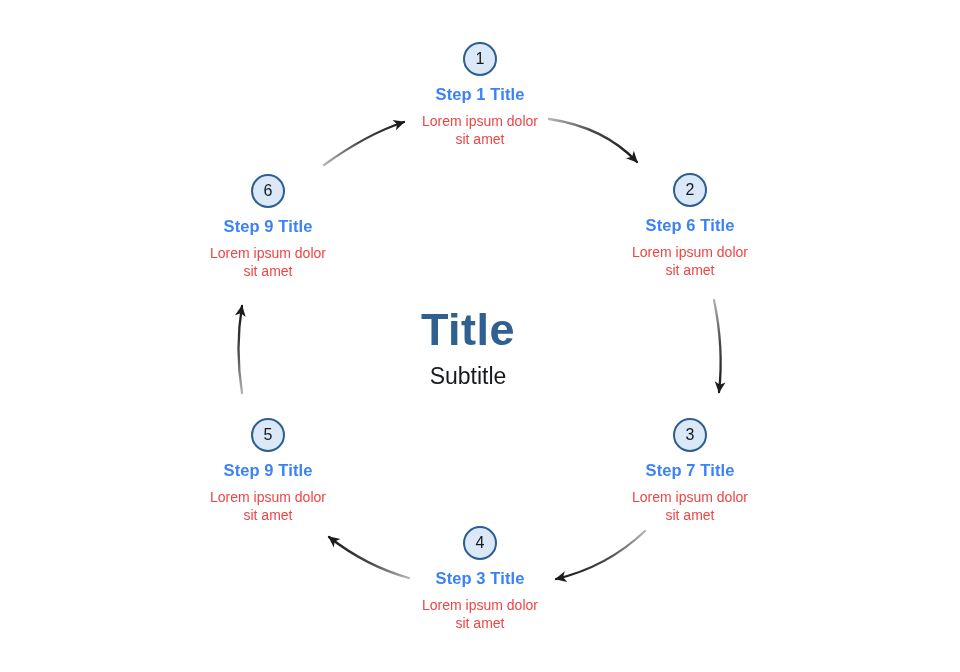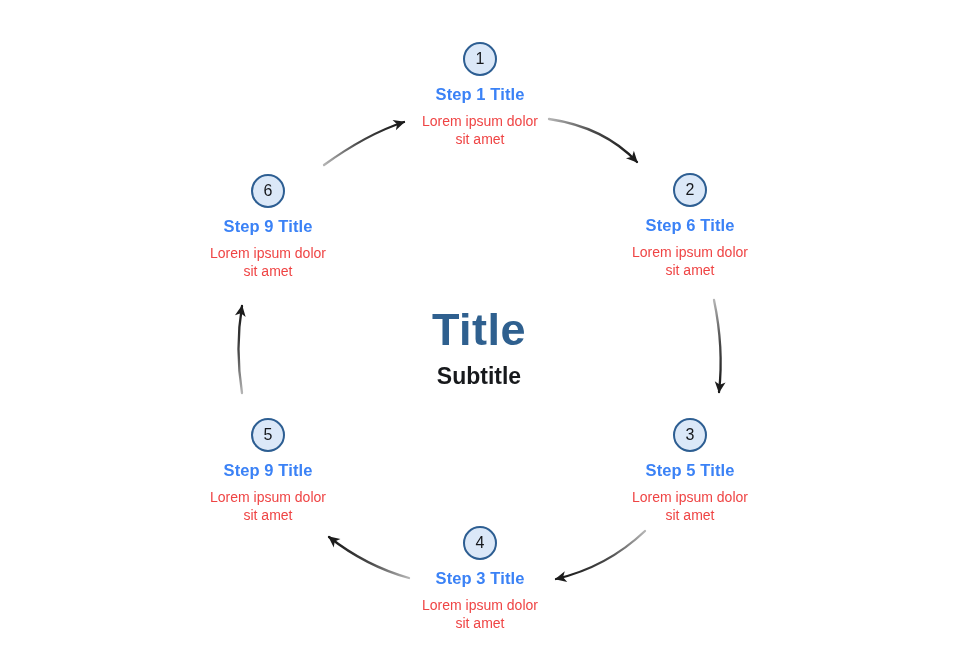--- a/index.html
+++ b/index.html
@@ -50,38 +50,37 @@
   }
   .sdesc {
     margin: 9px auto 0 auto;
     width: 122px;
     font-size: 14px;
     line-height: 17.5px;
     color: #ef4444;
   }
   .center {
     position: absolute;
-    left: 279px;
+    left: 268px;
     top: 304px;
     width: 400px;
     text-align: center;
   }
   .big-title {
     font-size: 45px;
     font-weight: bold;
     line-height: 52px;
     color: var(--accent, #2f608f);
     letter-spacing: 0.5px;
   }
   .subtitle {
     margin-top: 6px;
     font-size: 23px;
     line-height: 28px;
     color: #17191c;
-    font-weight: bold;
   }
 </style>
 </head>
 <body>
 
 <div class="canvas">
 
   <svg class="arrows-layer" width="960" height="672" viewBox="0 0 960 672" xmlns="http://www.w3.org/2000/svg">
     <defs>
       <marker id="ah" viewBox="0 0 12 12" refX="10.5" refY="6" markerWidth="13" markerHeight="13" markerUnits="userSpaceOnUse" orient="auto">
@@ -144,21 +143,21 @@
       <span>2</span>
     </div>
     <div class="stitle">Step 6 Title</div>
     <div class="sdesc">Lorem ipsum dolor sit amet</div>
   </div>
 
   <div class="step" style="left:610px; top:418px;">
     <div class="num">
       <span>3</span>
     </div>
-    <div class="stitle">Step 5 Title</div>
+    <div class="stitle">Step 7 Title</div>
     <div class="sdesc">Lorem ipsum dolor sit amet</div>
   </div>
 
   <div class="step" style="left:400px; top:526px;">
     <div class="num">
       <span>4</span>
     </div>
     <div class="stitle">Step 3 Title</div>
     <div class="sdesc">Lorem ipsum dolor sit amet</div>
   </div>

